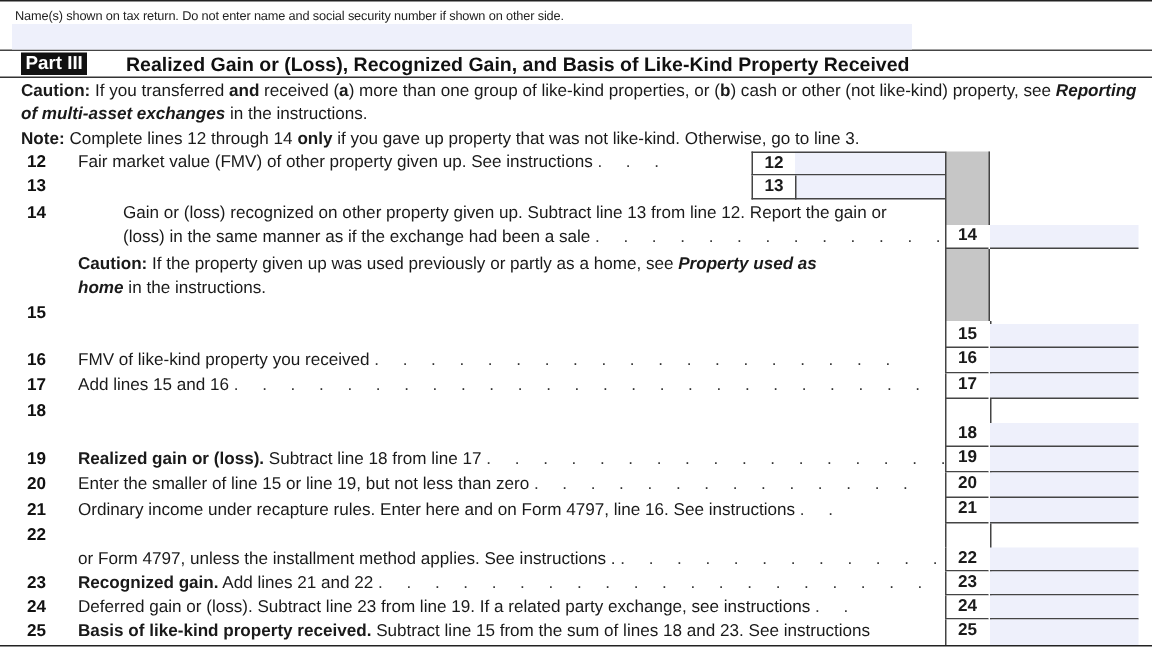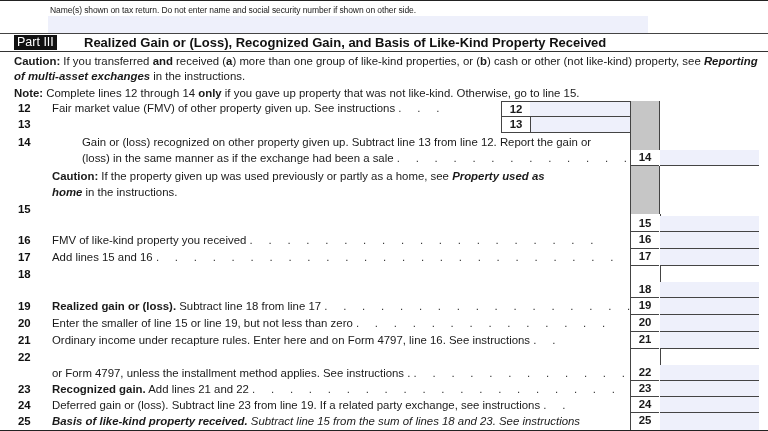--- a/index.html
+++ b/index.html
@@ -1,29 +1,29 @@
 <!DOCTYPE html>
 <html><head>
 <meta charset="utf-8">
 <style>
   * { box-sizing: border-box; margin: 0; padding: 0; }
   html, body { width: 768px; height: 431px; overflow: hidden; background: #ffffff; }
   body { font-family: "Liberation Sans", sans-serif; color: #1a1a1a; position: relative; }
 
   .name-row { position: absolute; left: 0; top: 0; width: 768px; height: 34px; border-bottom: 1px solid #444; }
   .name-row .top-border { position: absolute; left: 0; top: 0; width: 768px; height: 1px; background: #222; }
-  .name-field { position: absolute; left: 0; top: 1px; width: 609px; height: 21px; margin-left: 40px; }
+  .name-field { position: absolute; left: 0; top: 1px; width: 609px; height: 21px; }
   .name-label { position: absolute; left: 10px; top: 4px; font-size: 8.5px; color: #222; letter-spacing: -0.1px; }
   .name-input { position: absolute; left: 8px; top: 15px; width: 600px; height: 17px; background: #eef0fb; border: none; }
   .ssn-field { position: absolute; left: 609px; top: 1px; width: 159px; height: 33px; border-left: 1px solid #444; }
   .ssn-label { position: absolute; left: 6px; top: 4px; font-size: 8.5px; font-weight: bold; color: #111; }
   .ssn-input { position: absolute; left: 1px; top: 15px; width: 150px; height: 17px; background: #eef0fb; border: none; }
 
   .part-header { position: absolute; left: 0; top: 34px; width: 768px; height: 18px; border-bottom: 1px solid #333; }
-  .part-badge { position: absolute; left: 14px; top: 1px; height: 15px; padding: 0 3px; background: #111; color: #fff; font-weight: normal; font-size: 12.5px; line-height: 15px; }
+  .part-badge { position: absolute; left: 14px; top: 1px; height: 15px; padding: 0 3px; background: #111; color: #fff; font-weight: bold; font-size: 12.5px; line-height: 15px; }
   .part-title { position: absolute; left: 84px; top: 1px; font-weight: bold; font-size: 13px; line-height: 16px; color: #111; }
 
   .caution { position: absolute; left: 14px; top: 54px; width: 750px; font-size: 11.4px; line-height: 15px; color: #1a1a1a; }
   .note { position: absolute; left: 14px; top: 86px; width: 750px; font-size: 11.4px; line-height: 14px; }
 
   .line { position: absolute; left: 0; width: 768px; font-size: 11.4px; }
   .num { position: absolute; left: 18px; font-weight: bold; color: #111; }
   .desc { position: absolute; left: 52px; width: 580px; line-height: 15.5px; white-space: nowrap; overflow: visible; }
   .desc b { font-weight: bold; }
   .dots { letter-spacing: 6.3px; color: #333; }
@@ -48,21 +48,21 @@
 <div class="part-header">
   <span class="part-badge">Part III</span>
   <span class="part-title">Realized Gain or (Loss), Recognized Gain, and Basis of Like-Kind Property Received</span>
 </div>
 
 <div class="caution">
   <b>Caution:</b><span> If you transferred </span><b>and</b><span> received (</span><b>a</b><span>) more than one group of like-kind properties, or (</span><b>b</b><span>) cash or other (not like-kind) property, see </span><b><i>Reporting of multi-asset exchanges</i></b><span> in the instructions.</span>
 </div>
 
 <div class="note">
-  <b>Note:</b><span> Complete lines 12 through 14 </span><b>only</b><span> if you gave up property that was not like-kind. Otherwise, go to line 15.</span>
+  <b>Note:</b><span> Complete lines 12 through 14 </span><b>only</b><span> if you gave up property that was not like-kind. Otherwise, go to line 3.</span>
 </div>
 
 <div class="gray" style="left:630px; top:101px; width:30px; height:49px;"></div>
 <div class="gray" style="left:630px; top:166px; width:30px; height:48px;"></div>
 <div class="vline" style="left:660px; top:214px; height:216px;"></div>
 <div class="vline" style="left:630px; top:214px; height:216px;"></div>
 
 <div class="line" style="top:101px; height:16px;">
   <span class="num" style="top:1px;">12</span>
   <span class="desc" style="top:0;"><span>Fair market value (FMV) of other property given up. See instructions</span> <span class="dots">. . .</span></span>
@@ -150,18 +150,18 @@
 
 <div class="line" style="top:398px; height:16px;">
   <span class="num" style="top:1px;">24</span>
   <span class="desc" style="top:0;"><span>Deferred gain or (loss). Subtract line 23 from line 19. If a related party exchange, see instructions</span> <span class="dots">. .</span></span>
 </div>
 <div class="box-num" style="left:630px; top:397px; height:16px;">24</div>
 <div class="box-input" style="left:660px; top:397px; width:99px; height:16px;"></div>
 
 <div class="line" style="top:414px; height:16px;">
   <span class="num" style="top:1px;">25</span>
-  <span class="desc" style="top:0;font-style:italic;"><b>Basis of like-kind property received.</b><span> Subtract line 15 from the sum of lines 18 and 23. See instructions</span></span>
+  <span class="desc" style="top:0;"><b>Basis of like-kind property received.</b><span> Subtract line 15 from the sum of lines 18 and 23. See instructions</span></span>
 </div>
 <div class="box-num" style="left:630px; top:413px; height:17px; border-bottom:none;">25</div>
 <div class="box-input" style="left:660px; top:413px; width:99px; height:17px; border-bottom:none;"></div>
 
 <div class="bottom-rule"></div>
 
 </body></html>

